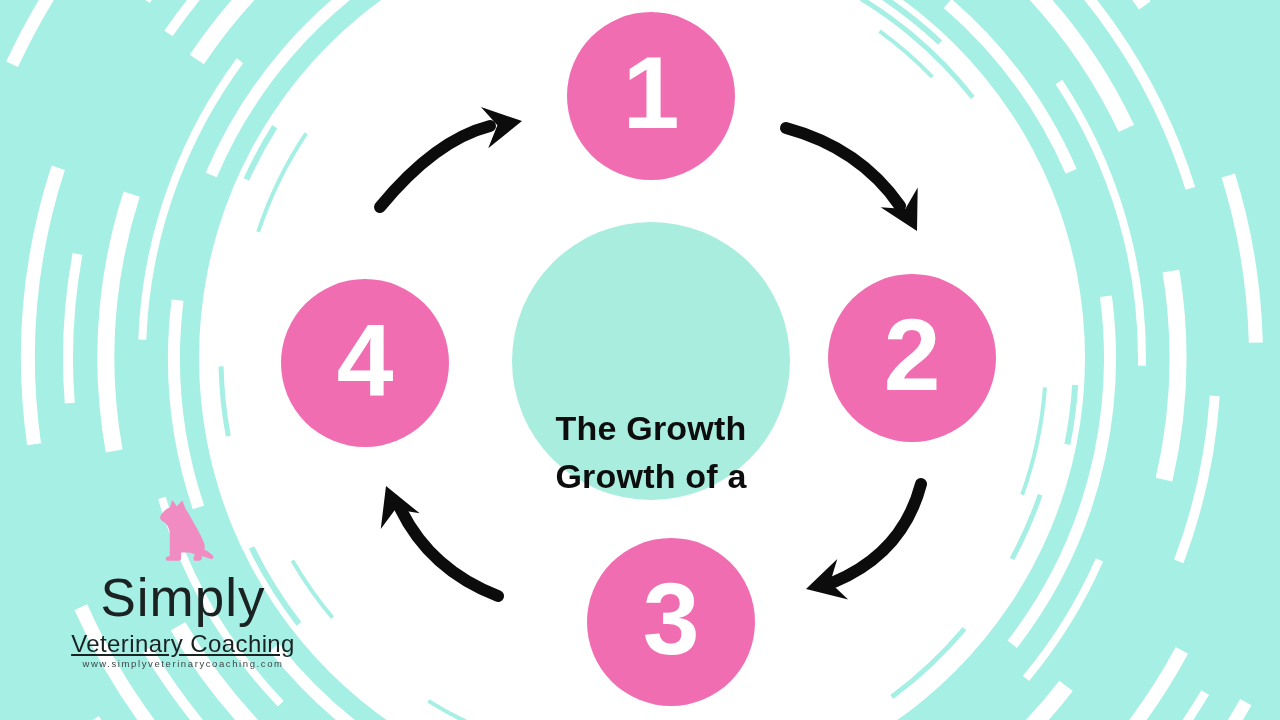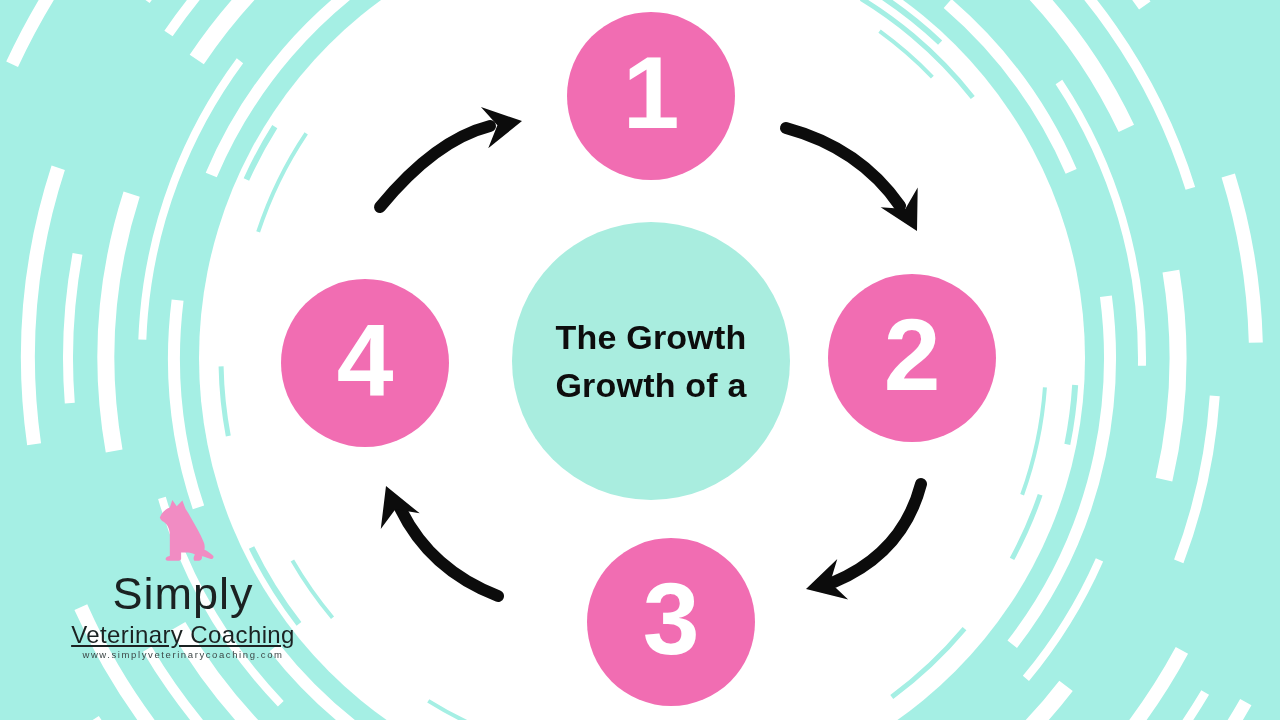--- a/index.html
+++ b/index.html
@@ -11,21 +11,21 @@
     font-family:"Liberation Sans", sans-serif;
   }
   .bg-svg, .arrow-svg{
     position:absolute;left:0;top:0;width:1280px;height:720px;
   }
   .center-circle{
     position:absolute;
     left:512px;top:222px;width:278px;height:278px;
     border-radius:50%;
     background:#a9eddf;
-    display:flex;align-items:center;justify-content:center;
+    display:flex;align-items:flex-end;justify-content:center;
   }
   .center-text{
     text-align:center;
     font-weight:700;
     font-size:34px;
     line-height:48px;
     color:#0d0d0d;
     letter-spacing:0.2px;
   }
   .step{
@@ -47,21 +47,21 @@
   .step3{left:587px;top:538px;}
   .step4{left:281px;top:279px;}
   .logo{
     position:absolute;
     left:60px;top:494px;width:246px;
     text-align:center;
     color:#1b2222;
   }
   .logo .dog{display:block;margin:0 auto;width:64px;height:72px;}
   .brand{
-    font-size:45px;font-weight:300;letter-spacing:1px;
+    font-size:53px;font-weight:300;letter-spacing:1px;
     line-height:1.05;margin-top:4px;white-space:nowrap;
   }
   .tagline{
     font-size:24px;font-weight:300;letter-spacing:0.4px;
     margin-top:4px;white-space:nowrap;text-decoration:underline;
   }
   .website{
     font-size:9.5px;font-weight:400;letter-spacing:1.6px;
     color:#3d4747;white-space:nowrap;
   }

